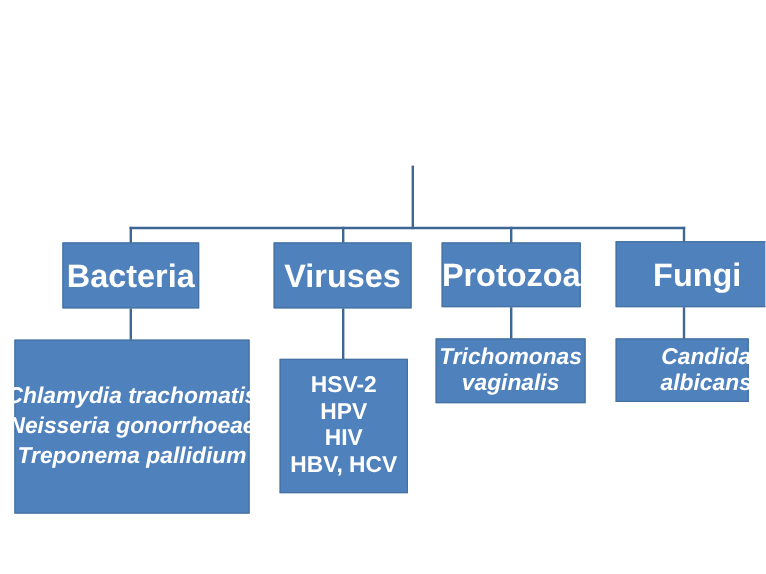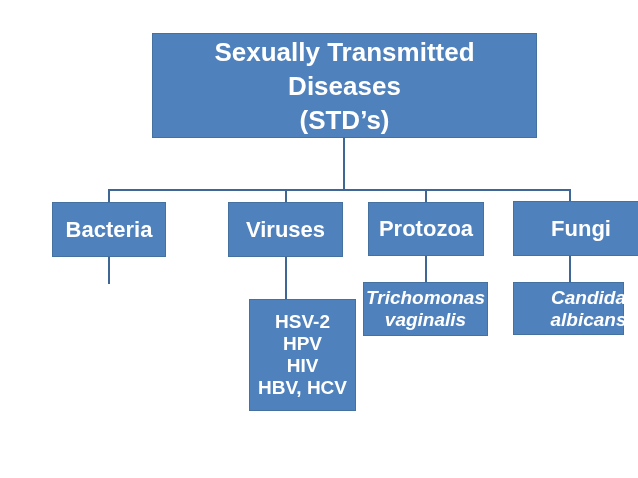--- a/index.html
+++ b/index.html
@@ -33,40 +33,39 @@
     justify-content: center;
     text-align: center;
     font-weight: bold;
   }
   .title-box {
     left: 152px; top: 33px; width: 385px; height: 105px;
     font-size: 26px;
     line-height: 34px;
   }
   .cat-box {
-    font-size: 22px;
+    font-size: 27px;
     line-height: 26px;
   }
   .cat-bacteria  { left: 52px;  top: 202px; width: 114px; height: 55px; }
   .cat-viruses   { left: 228px; top: 202px; width: 115px; height: 55px; align-items: center; }
   .cat-protozoa  { left: 368px; top: 202px; width: 116px; height: 54px; text-align: center; }
   .cat-fungi     { left: 513px; top: 201px; width: 136px; height: 55px; }
   .ex-box {
     font-size: 19px;
   }
   .ex-box.italic { font-style: italic; }
   .ex-bacteria {
     left: 12px; top: 283px; width: 196px; height: 145px;
     line-height: 25px;
   }
   .ex-bacteria .line { white-space: nowrap; }
   .ex-viruses {
     left: 233px; top: 299px; width: 107px; height: 112px;
     line-height: 22px;
-    margin-left: 16px;
   }
   .ex-protozoa {
     left: 363px; top: 282px; width: 125px; height: 54px;
     line-height: 22px;
   }
   .ex-fungi {
     left: 513px; top: 282px; width: 111px; height: 53px;
     line-height: 22px;
     padding-left: 40px;
   }
@@ -82,39 +81,39 @@
     <line x1="109" y1="189" x2="109" y2="203" stroke-width="2" stroke="#3F6795"></line>
     <line x1="286" y1="189" x2="286" y2="203" stroke-width="2" stroke="#3F6795"></line>
     <line x1="426" y1="189" x2="426" y2="203" stroke-width="2" stroke="#3F6795"></line>
     <line x1="570" y1="189" x2="570" y2="202" stroke-width="2" stroke="#3F6795"></line>
     <line x1="109" y1="257" x2="109" y2="284" stroke-width="2" stroke="#3F6795"></line>
     <line x1="286" y1="257" x2="286" y2="300" stroke-width="2" stroke="#3F6795"></line>
     <line x1="426" y1="256" x2="426" y2="283" stroke-width="2" stroke="#3F6795"></line>
     <line x1="570" y1="256" x2="570" y2="283" stroke-width="2" stroke="#3F6795"></line>
   </svg>
 
-  <div class="node title-box">
-    <div class="line">Sexually Transmitted</div>
-    <div class="line">Diseases</div>
-    <div class="line">(STD’s)</div>
-  </div>
 
   <div class="node cat-box cat-bacteria">
     <span>Bacteria</span>
   </div>
   <div class="node cat-box cat-viruses">
     <span>Viruses</span>
   </div>
   <div class="node cat-box cat-protozoa">
     <span>Protozoa</span>
   </div>
   <div class="node cat-box cat-fungi">
     <span>Fungi</span>
   </div>
 
+  <div class="node ex-box ex-bacteria italic">
+    <div class="line">Chlamydia trachomatis</div>
+    <div class="line">Neisseria gonorrhoeae</div>
+    <div class="line">Treponema pallidium</div>
+  </div>
 
   <div class="node ex-box ex-viruses">
     <div class="line">HSV-2</div>
     <div class="line">HPV</div>
     <div class="line">HIV</div>
     <div class="line">HBV, HCV</div>
   </div>
 
   <div class="node ex-box ex-protozoa italic">
     <div class="line">Trichomonas vaginalis</div>

